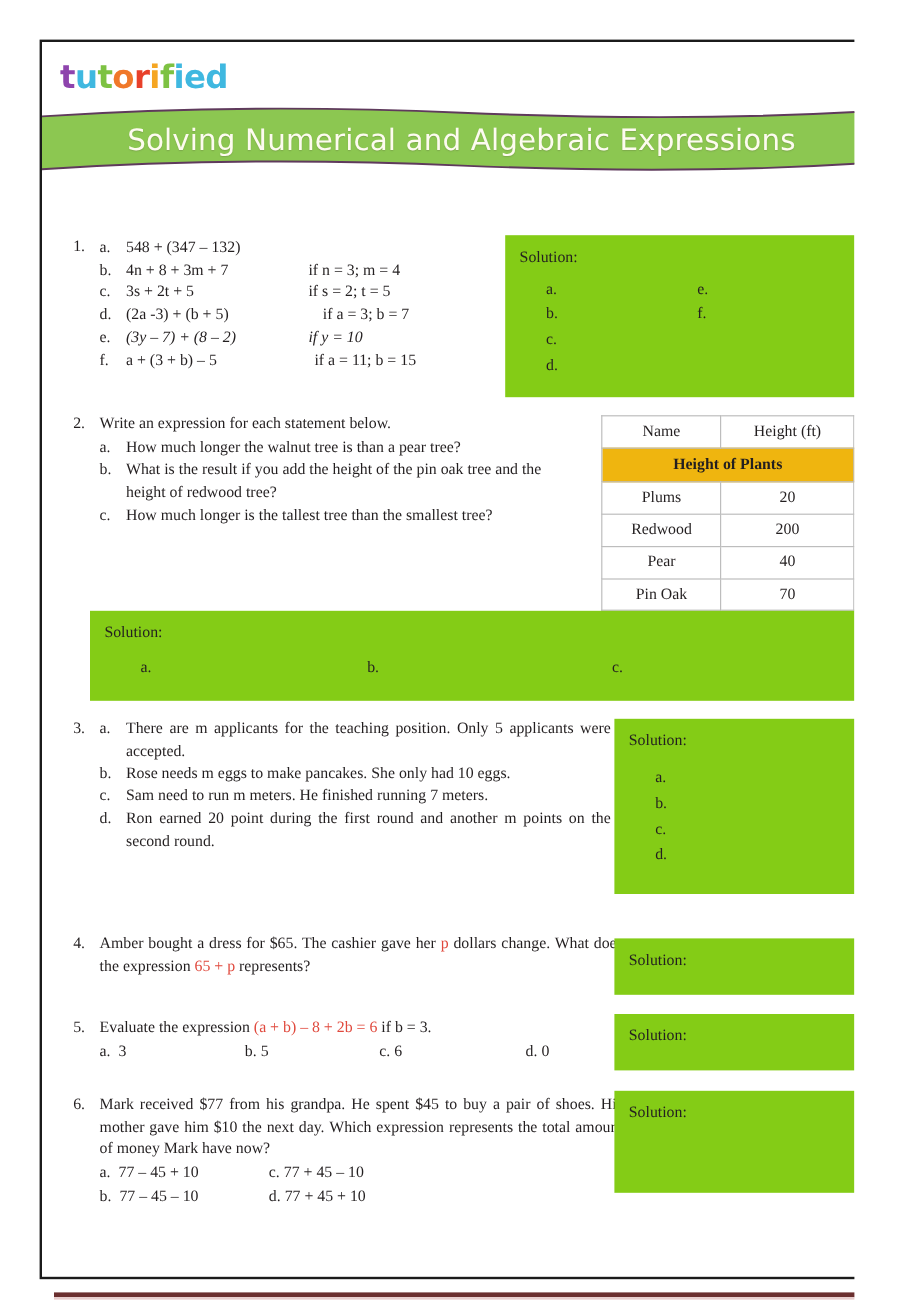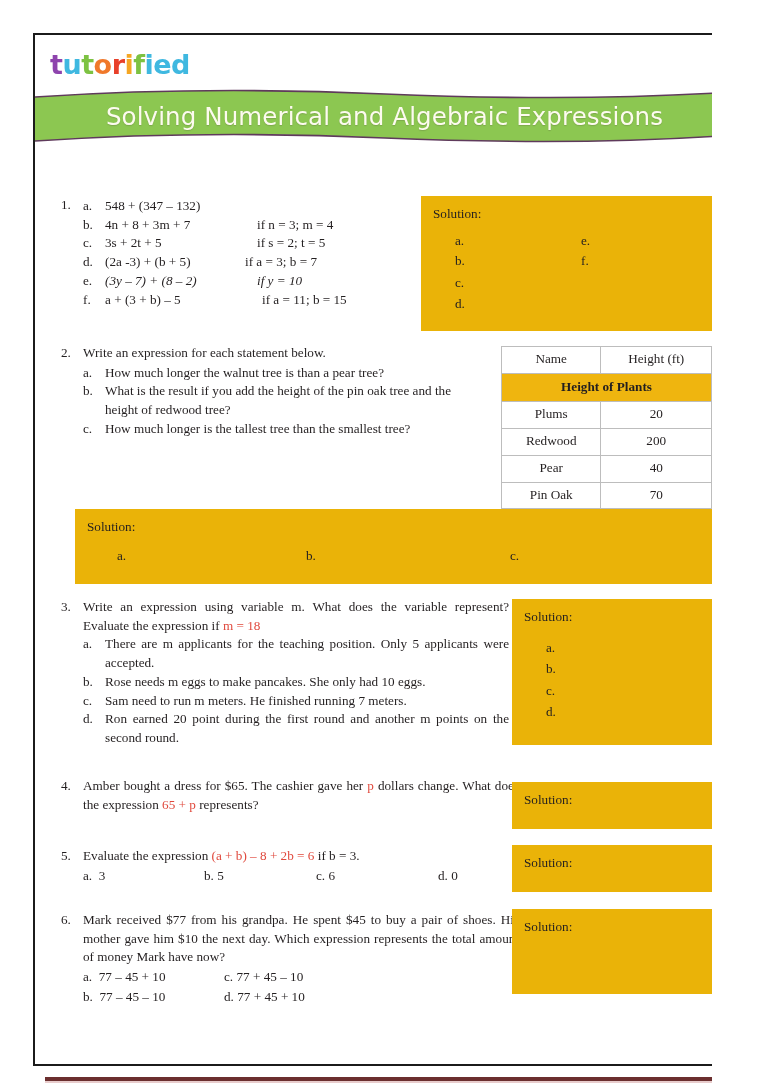--- a/index.html
+++ b/index.html
@@ -105,21 +105,21 @@
 
   .cond { position: absolute; }
 
   .red { color: #e0493d; }
 
   
   .solbox {
     position: absolute;
     border: 2px solid #e7a濾;
     border-color: #e8a262;
-    background: #eab308;
+    background: #84cc16;
     padding: 9px 12px;
     font-size: 13.2px;
     color: #231f20;
     z-index: 5;
   }
   .solbox .sol-title { margin: 0 0 2px 0; }
   .sol-letters { position: relative; }
   .sol-letters span { position: absolute; }
 
   
@@ -201,21 +201,21 @@
               <span class="lbl">c.</span>
               <span class="txt" style="position:relative;">
                 <span>3s + 2t + 5</span>
                 <span class="cond" style="left:152px;top:0;">if s = 2; t = 5</span>
               </span>
             </li>
             <li>
               <span class="lbl">d.</span>
               <span class="txt" style="position:relative;">
                 <span>(2a -3) + (b + 5)</span>
-                <span class="cond" style="left:140px;top:0;">if a = 3; b = 7</span>
+                <span class="cond" style="left:164px;top:0;">if a = 3; b = 7</span>
               </span>
             </li>
             <li>
               <span class="lbl">e.</span>
               <span class="txt" style="position:relative;font-style:italic;">
                 <span>(3y – 7) + (8 – 2)</span>
                 <span class="cond" style="left:152px;top:0;">if y = 10</span>
               </span>
             </li>
             <li>
@@ -297,23 +297,20 @@
         <div class="sol-letters" style="height:40px; margin-top:10px;">
           <span style="left:30px; top:0px;">a.</span>
           <span style="left:219px; top:0px;">b.</span>
           <span style="left:423px; top:0px;">c.</span>
         </div>
       </div>
 
       <div class="q" style="left:24px; top:452px; width:450px;">
         <div class="qnum">3.</div>
         <div class="qbody">
-          <div class="just">
-            <span>Write an expression using variable m. What does the variable represent? Evaluate the expression if </span><span class="red" style="color: rgb(224, 73, 61);">m = 18</span>
-          </div>
           <ul class="alpha">
             <li>
               <span class="lbl">a.</span>
               <span class="txt just" style="width:404px;">There are m applicants for the teaching position. Only 5 applicants were accepted.</span>
             </li>
             <li>
               <span class="lbl">b.</span>
               <span class="txt">Rose needs m eggs to make pancakes. She only had 10 eggs.</span>
             </li>
             <li>

